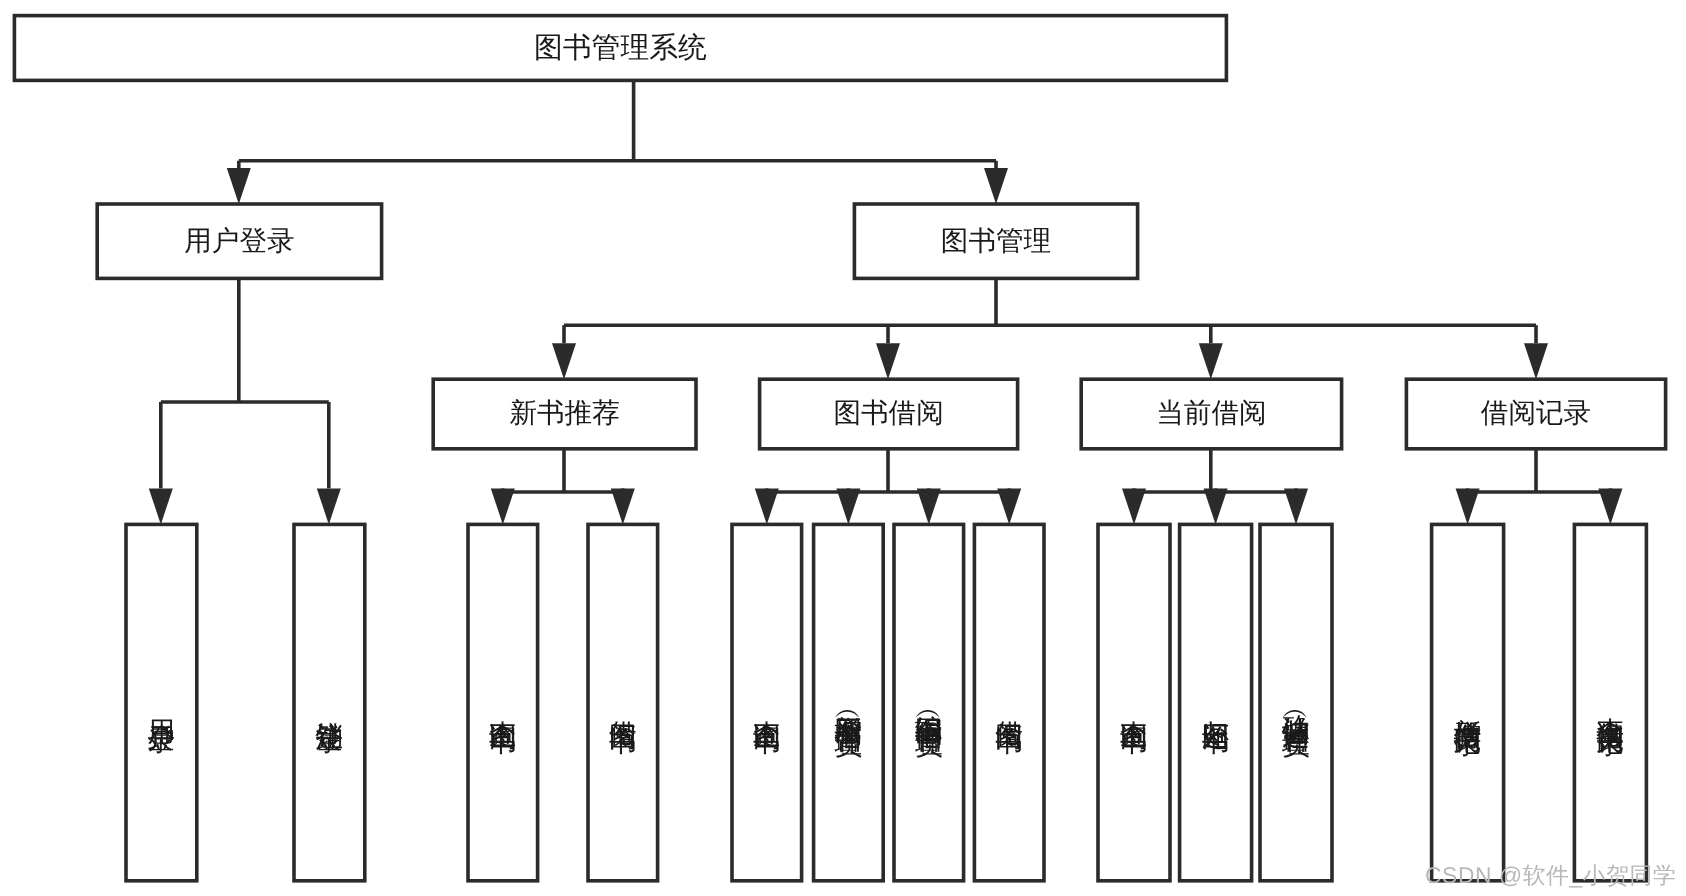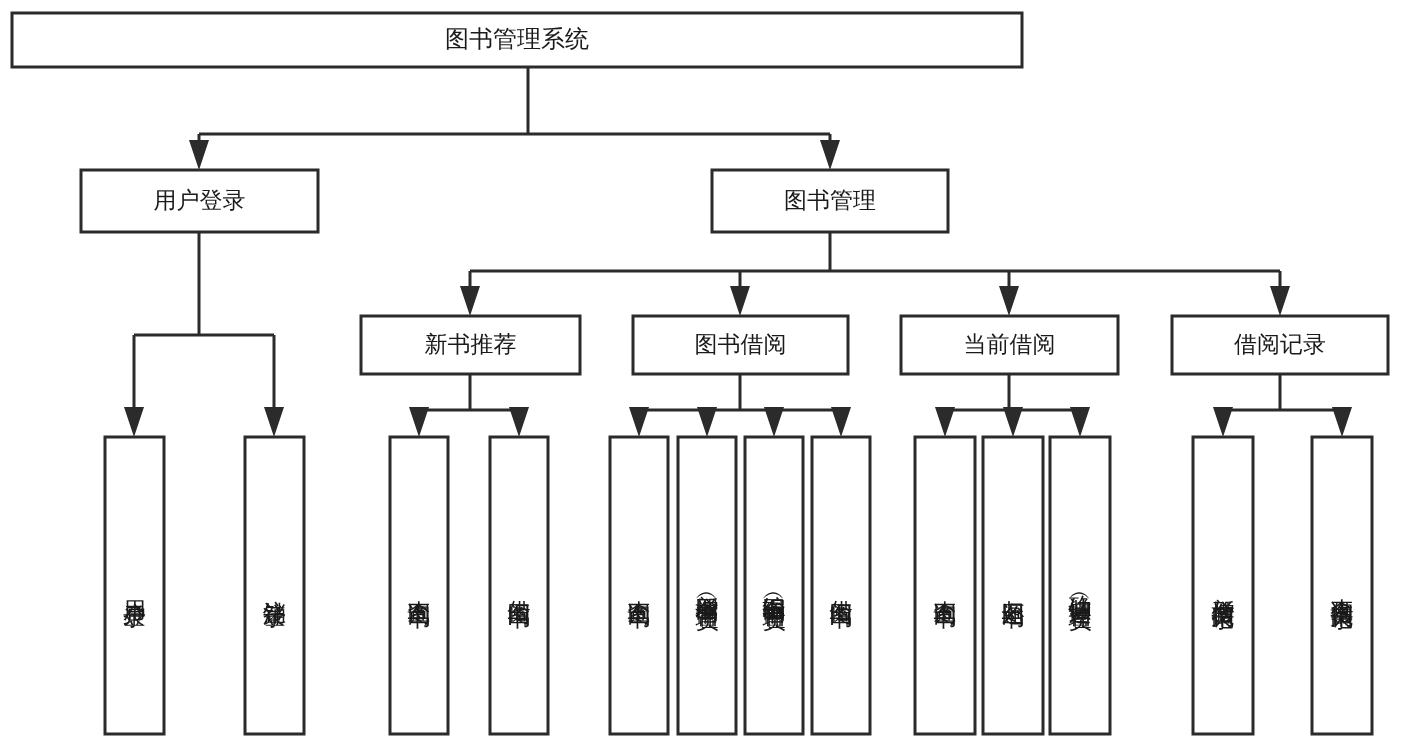--- a/index.html
+++ b/index.html
@@ -183,13 +183,14 @@
       <div class="leaf-label-wrap" style="left: 610px; top: 437px; width: 58px; height: 297px;">查询图书</div>
       <div class="leaf-label-wrap" style="left: 678px; top: 437px; width: 58px; height: 297px;">新增图书（管理员）</div>
       <div class="leaf-label-wrap" style="left: 745px; top: 437px; width: 58px; height: 297px;">编辑图书（管理员）</div>
       <div class="leaf-label-wrap" style="left: 812px; top: 437px; width: 58px; height: 297px;">借阅图书</div>
       <div class="leaf-label-wrap" style="left: 915px; top: 437px; width: 60px; height: 297px;">查询图书</div>
       <div class="leaf-label-wrap" style="left: 983px; top: 437px; width: 60px; height: 297px;">归还图书</div>
       <div class="leaf-label-wrap" style="left: 1050px; top: 437px; width: 60px; height: 297px;">确认归还（管理员）</div>
       <div class="leaf-label-wrap" style="left: 1193px; top: 437px; width: 60px; height: 297px;">新增借阅记录</div>
       <div class="leaf-label-wrap" style="left: 1312px; top: 437px; width: 60px; height: 297px;">查询借阅记录</div>
     </div>
+  <div class="watermark">CSDN @软件_小贺同学</div>
 </div>
 
 </body></html>

